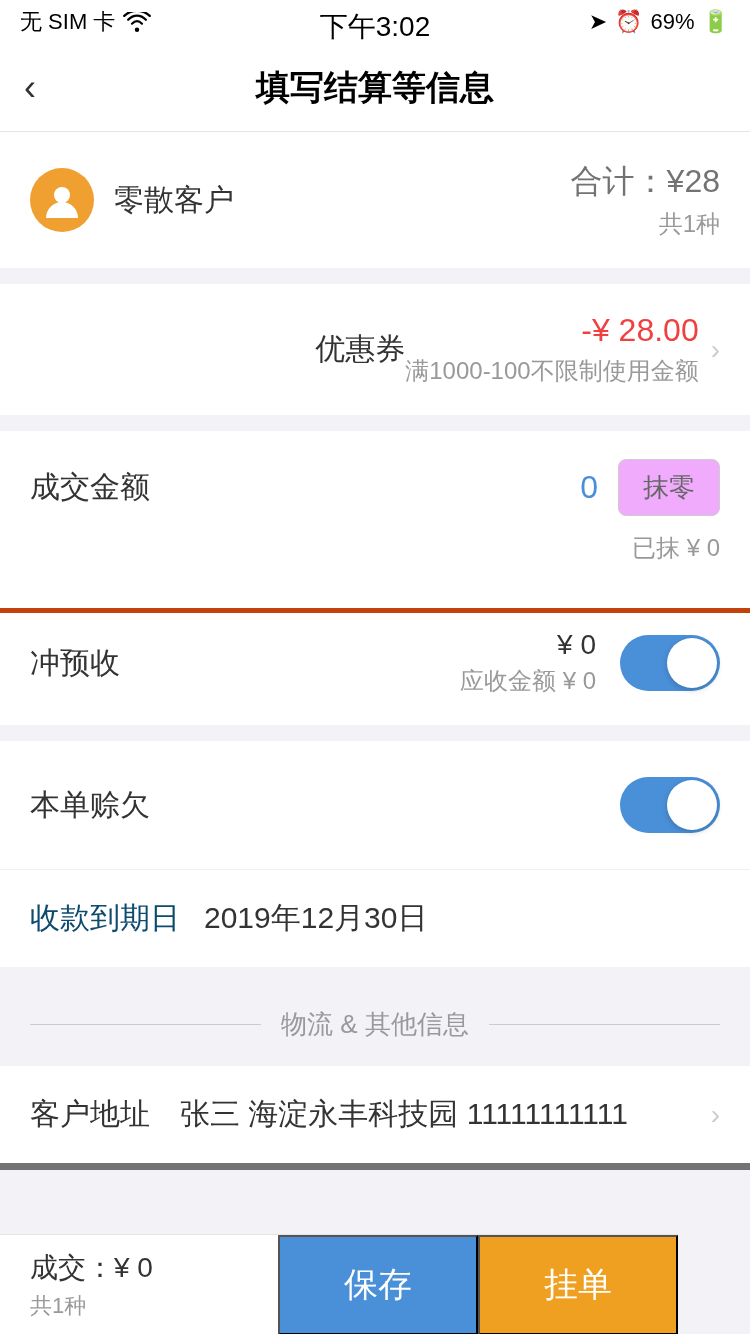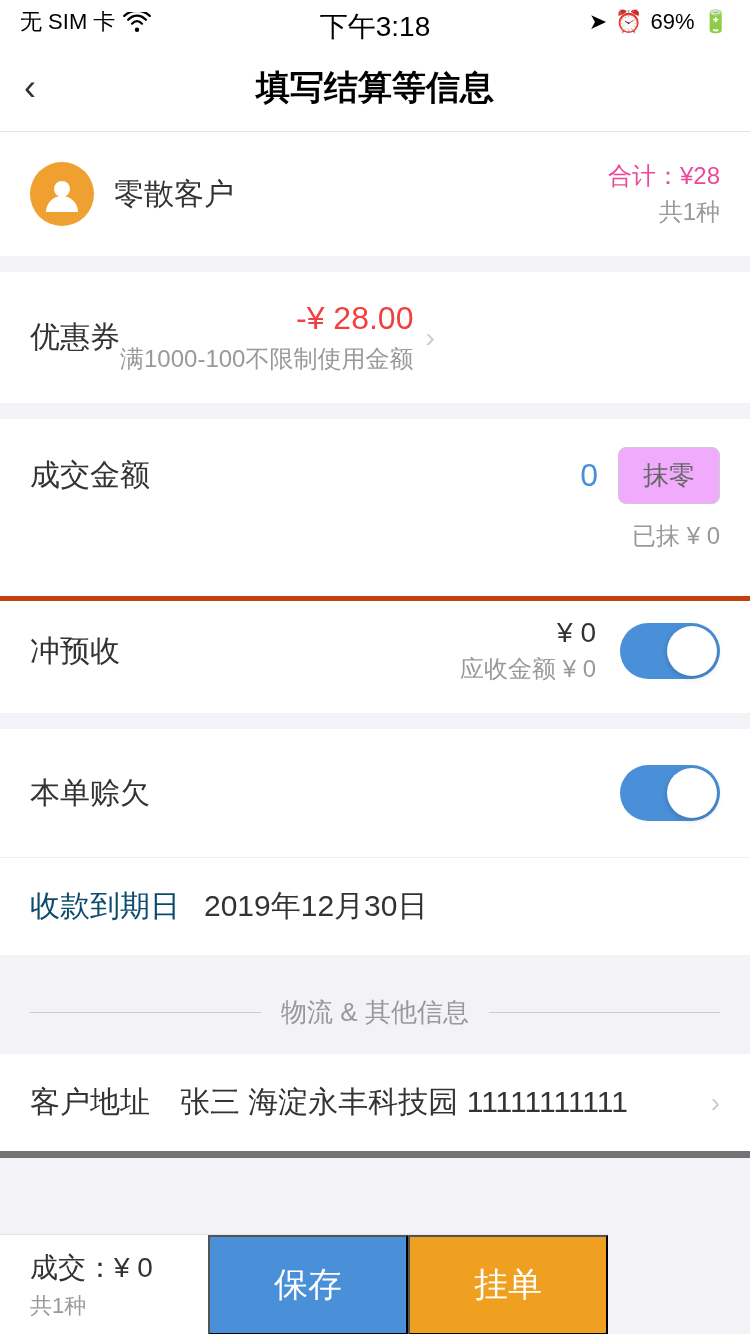--- a/index.html
+++ b/index.html
@@ -99,34 +99,34 @@
     }
     .customer-avatar svg { width: 40px; height: 40px; fill: #fff; }
     .customer-name {
       font-size: 30px;
       color: #333;
     }
     .customer-right {
       text-align: right;
     }
     .customer-total {
-      font-size: 24px;
-      color: #ec4899;
+      font-size: 32px;
+      color: #737373;
     }
     .customer-count {
       font-size: 24px;
       color: #999;
       margin-top: 4px;
     }
 
     
     .coupon-row {
       display: flex;
       align-items: center;
-      justify-content: flex-start;
+      justify-content: flex-end;
       padding: 28px 30px;
     }
     .coupon-label { font-size: 30px; color: #333; }
     .coupon-right { text-align: right; display: flex; align-items: center; gap: 12px; }
     .coupon-amount { font-size: 32px; color: #f04040; font-weight: 500; }
     .coupon-desc { font-size: 24px; color: #999; margin-top: 6px; }
     .coupon-chevron { color: #ccc; font-size: 28px; }
 
     
     .amount-section {
@@ -241,21 +241,21 @@
     }
     .address-key { font-size: 30px; color: #333; margin-right: 30px; white-space: nowrap; }
     .address-value { font-size: 30px; color: #333; flex: 1; }
     .address-chevron { color: #ccc; font-size: 28px; margin-left: 12px; }
 
     
     .bottom-bar {
       position: fixed;
       bottom: 0;
       left: 0;
-      width: 608px;
+      width: 678px;
       height: 100px;
       display: flex;
       background: #fff;
       border-top: 1px solid #e5e5e5;
     }
     .bottom-info {
       flex: 1;
       display: flex;
       flex-direction: column;
       justify-content: center;
@@ -285,21 +285,21 @@
 <div class="status-bar">
   <div class="status-bar-left">
     <span>无 SIM 卡</span>
     <svg width="28" height="20" viewBox="0 0 24 18" fill="none">
       <path d="M12 14a2 2 0 1 1 0 4 2 2 0 0 1 0-4z" fill="#000"></path>
       <path d="M7.5 10.5C8.9 9.1 10.4 8.3 12 8.3s3.1.8 4.5 2.2" stroke="#000" stroke-width="2" fill="none" stroke-linecap="round"></path>
       <path d="M4 7C6.3 4.7 9 3.3 12 3.3s5.7 1.4 8 3.7" stroke="#000" stroke-width="2" fill="none" stroke-linecap="round"></path>
       <path d="M0.5 3.5C3.6 0.4 7.6-1 12-1s8.4 1.4 11.5 4.5" stroke="#000" stroke-width="2" fill="none" stroke-linecap="round"></path>
     </svg>
   </div>
-  <div class="status-bar-center">下午3:18</div>
+  <div class="status-bar-center">下午3:02</div>
   <div class="status-bar-right">
     <span>➤</span>
     <span>⏰</span>
     <span>69%</span>
     <span>🔋</span>
   </div>
 </div>
 
 <div class="nav-bar">
   <span class="nav-back">‹</span>

